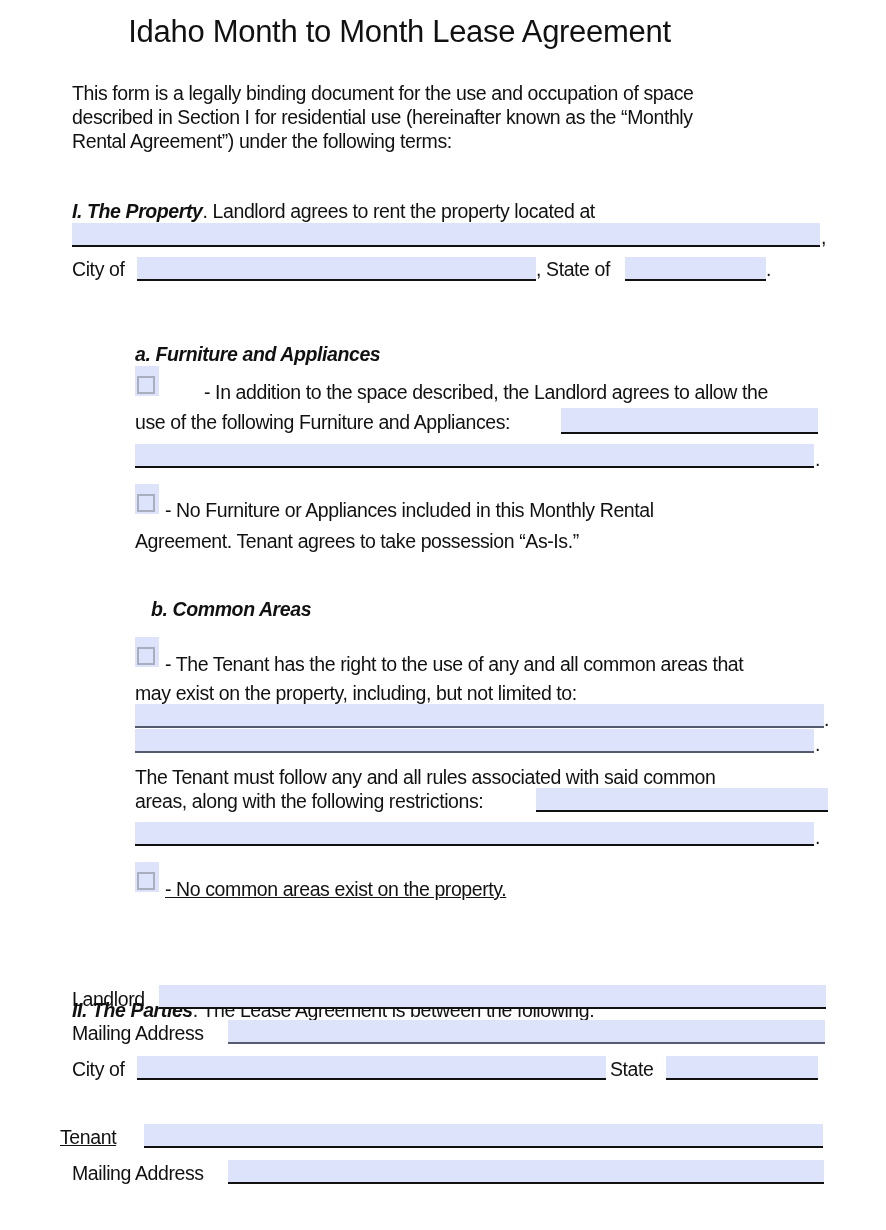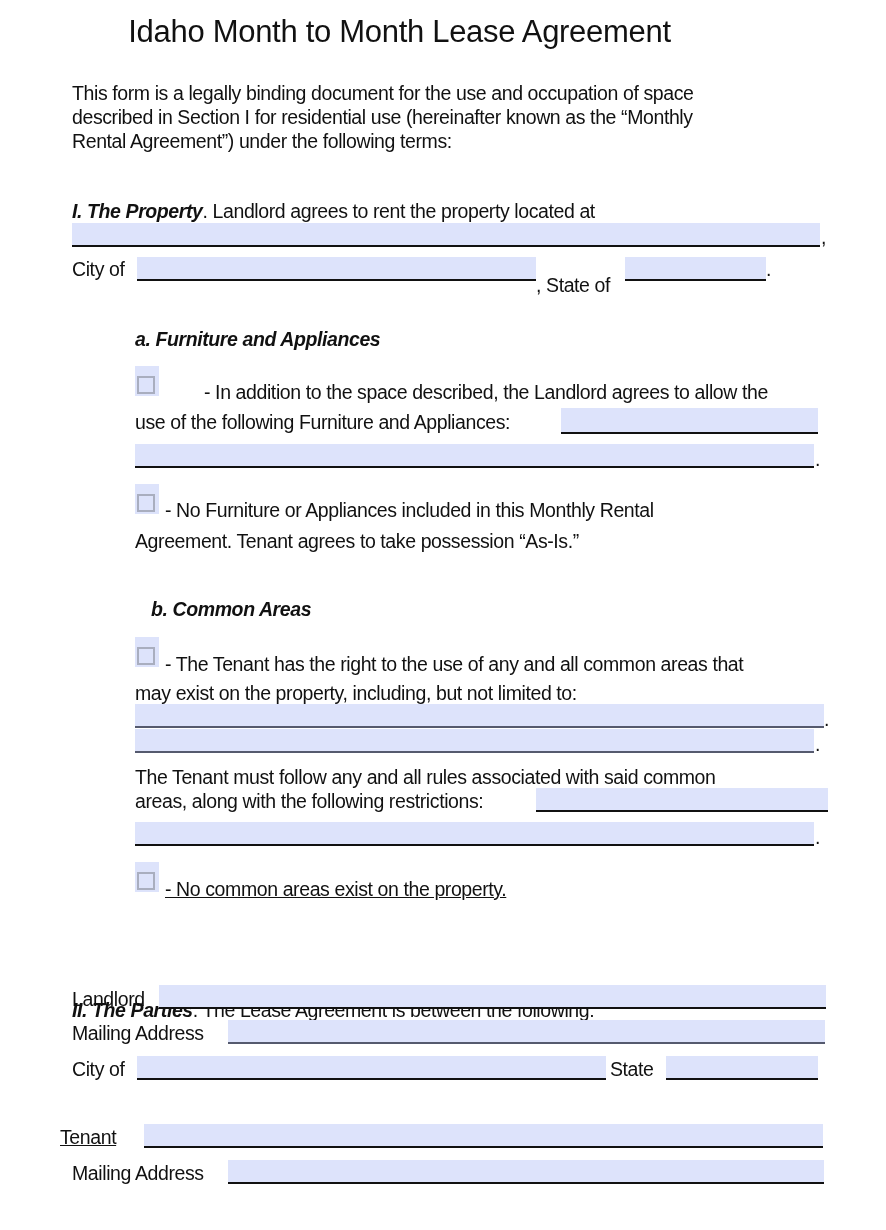--- a/index.html
+++ b/index.html
@@ -27,25 +27,25 @@
   <div class="abs txt" style="left:72px;top:129px;">Rental Agreement”) under the following terms:</div>
 
   <div class="abs txt" style="left:72px;top:199px;">
     <span class="b">I. The Property</span><span>. Landlord agrees to rent the property located at</span>
   </div>
   <input class="field" style="left: 72px; top: 223px; width: 748px; height: 24px; border-top: none; border-right: none; border-left: none; border-image: initial; border-bottom: 2px solid rgb(17, 17, 17);" type="text" value="">
   <div class="abs punct" style="left:821px;top:226px;">,</div>
 
   <div class="abs txt" style="left:72px;top:257px;">City of</div>
   <input class="field" style="left: 137px; top: 257px; width: 399px; height: 24px; border-top: none; border-right: none; border-left: none; border-image: initial; border-bottom: 2px solid rgb(17, 17, 17);" type="text" value="">
-  <div class="abs txt" style="left:536px;top:273px;">, State of</div>
+  <div class="abs txt" style="left:536px;top:257px;">, State of</div>
   <input class="field" style="left: 625px; top: 257px; width: 141px; height: 24px; border-top: none; border-right: none; border-left: none; border-image: initial; border-bottom: 2px solid rgb(17, 17, 17);" type="text" value="">
   <div class="abs txt" style="left:766px;top:257px;">.</div>
 
-  <div class="abs txt b" style="left:135px;top:327px;">a. Furniture and Appliances</div>
+  <div class="abs txt b" style="left:135px;top:342px;">a. Furniture and Appliances</div>
 
   <div class="chkwrap" style="left:135px;top:366px;">
     <div class="chk"></div>
   </div>
   <div class="abs txt" style="left:165px;top:380px;margin-left:39px;">- In addition to the space described, the Landlord agrees to allow the</div>
   <div class="abs txt" style="left:135px;top:410px;">use of the following Furniture and Appliances:</div>
   <input class="field" style="left: 561px; top: 408px; width: 257px; height: 26px; border-top: none; border-right: none; border-left: none; border-image: initial; border-bottom: 2px solid rgb(17, 17, 17);" type="text" value="">
   <input class="field" style="left: 135px; top: 444px; width: 679px; height: 24px; border-top: none; border-right: none; border-left: none; border-image: initial; border-bottom: 2px solid rgb(17, 17, 17);" type="text" value="">
   <div class="abs txt" style="left:815px;top:447px;">.</div>
 

